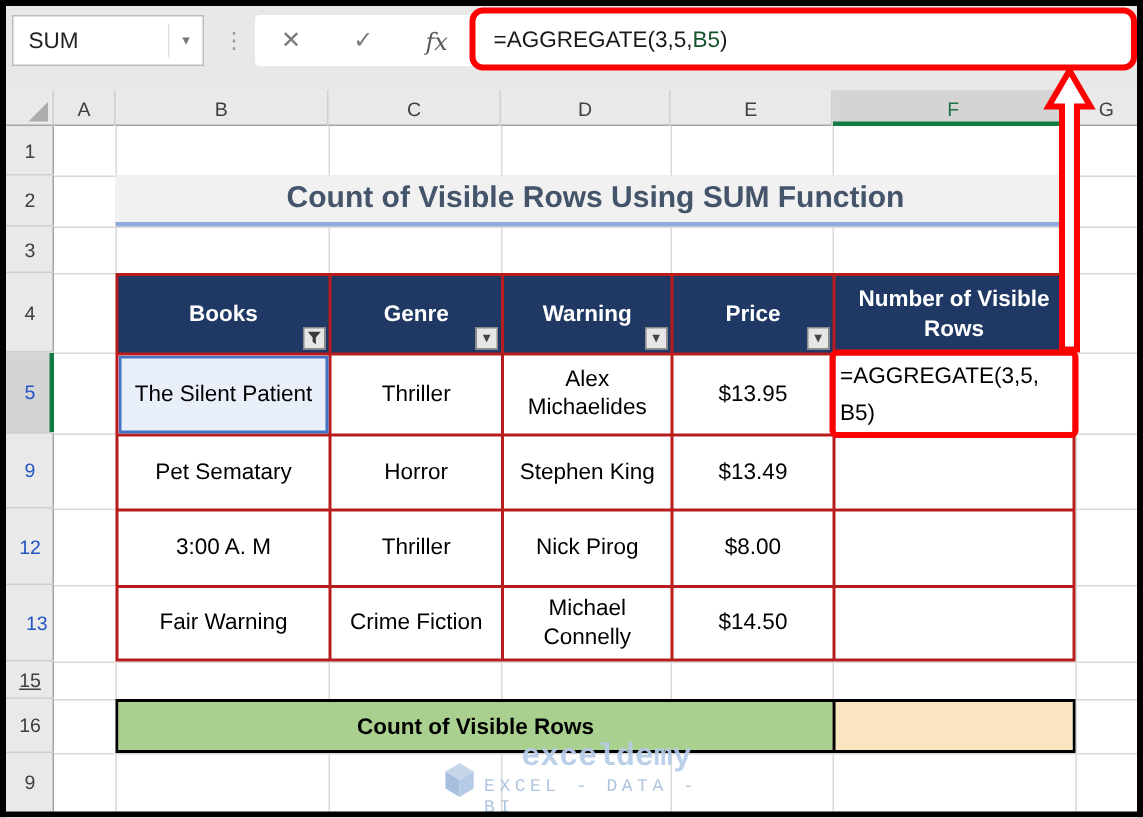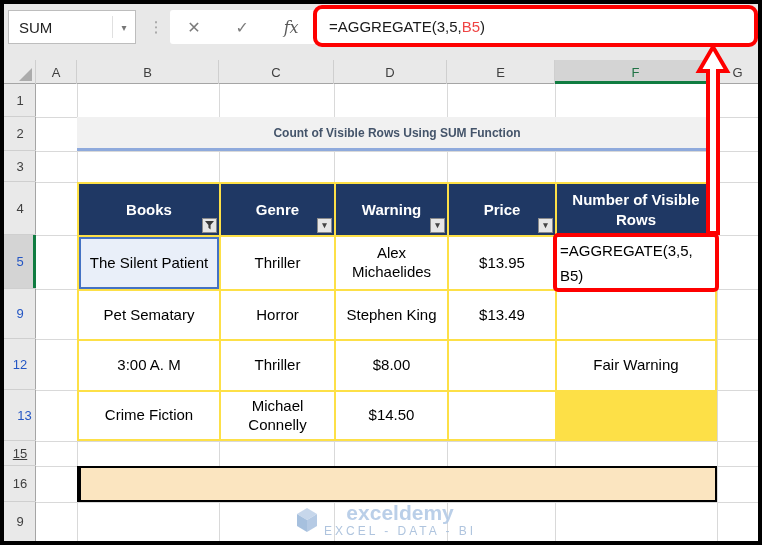--- a/index.html
+++ b/index.html
@@ -16,59 +16,59 @@
   .nb-div{width:1px;height:22px;background:#E0E0E0;}
   .nb-arrow{width:22px;text-align:center;color:#777;font-size:10px;}
   .dots{left:144px;top:6px;width:16px;height:34px;display:flex;align-items:center;justify-content:center;
         color:#9A9A9A;font-size:15px;letter-spacing:0;}
   .fbtns{left:166px;top:6px;width:146px;height:34px;background:#fff;border-radius:3px;
          display:flex;align-items:center;justify-content:space-around;color:#7B7B7B;}
   .fbtn{font-size:16px;cursor:default;}
   .fbtn.fx{font-family:"DejaVu Serif",serif;font-style:italic;font-size:16px;color:#5A5A5A;}
   .fbar{left:313px;top:5px;width:445px;height:42px;background:#fff;border:4px solid #FE0000;
         border-radius:9px;display:flex;align-items:center;padding-left:12px;font-size:15px;color:#1a1a1a;z-index:70;}
-  .fref{color:#ef4444;}
+  .fref{color:#14532d;}
   
   .colhdr{left:4px;top:60px;width:754px;height:24px;background:#E9E9E9;border-bottom:1px solid #A5A5A5;z-index:5;}
   .ch{position:absolute;box-sizing:border-box;top:0;height:24px;display:flex;align-items:center;justify-content:center;
       font-size:13px;color:#3F3F3F;border-right:1px solid #CFCFCF;}
   .ch.sel{background:#D4D4D4;color:#217346;box-shadow:inset 0 -3px 0 #107C41;}
   .corner-tri{position:absolute;right:3px;bottom:3px;width:0;height:0;
       border-left:13px solid transparent;border-bottom:13px solid #ACACAC;}
   
   .rowhdr{left:4px;top:84px;width:32px;height:457px;background:#E9E9E9;border-right:1px solid #A5A5A5;z-index:5;}
   .rh{position:absolute;box-sizing:border-box;left:0;width:32px;display:flex;align-items:center;justify-content:center;
       font-size:13px;color:#3F3F3F;border-bottom:1px solid #CFCFCF;}
   .rh.blue{color:#2456C4;}
   .rh.sel{background:#D4D4D4;box-shadow:inset -3px 0 0 #107C41;}
   
   .sheet{left:36px;top:84px;width:722px;height:457px;background:#fff;z-index:4;}
   .gl{position:absolute;background:#D9D9D9;z-index:1;}
   .title{left:41px;top:33px;width:640px;height:34px;background:#F1F1F1;border-bottom:3px solid #8FAADC;
-         display:flex;align-items:center;justify-content:center;font-size:12px;font-weight:bold;color:#44546A;z-index:3;}
-  
-  .dtable{left:41px;top:98px;width:640px;height:259px;background:#fde047;z-index:3;
+         display:flex;align-items:center;justify-content:center;font-size:20px;font-weight:bold;color:#44546A;z-index:3;}
+  
+  .dtable{left:41px;top:98px;width:640px;height:259px;background:#b91c1c;z-index:3;
           display:grid;grid-template-columns:140px 113px 111px 106px 158px;
           grid-template-rows:51px 52px 48px 49px 47px;gap:2px;padding:2px;}
   .cell{background:#fff;display:flex;align-items:center;justify-content:center;text-align:center;
         font-size:15px;color:#000;position:relative;line-height:1.25;}
   .cell.hd{background:#1F3864;color:#fff;font-weight:bold;line-height:1.3;padding:0 4px;}
   .fbtnq{position:absolute;right:2px;bottom:2px;width:15px;height:15px;background:#E6E6E6;border:1px solid #8A8A8A;
          display:flex;align-items:center;justify-content:center;box-sizing:border-box;}
   .fbtnq .dd{font-size:9px;color:#444;line-height:1;}
   .cell.ref{background:#E9EFF9;box-shadow:inset 0 0 0 2px #4472C4;}
   .cell.f5{justify-content:flex-start;align-items:flex-start;text-align:left;padding:1px 3px;line-height:25px;}
   .redbox{border:4px solid #FE0000;border-radius:5px;z-index:60;}
   
   .grow{left:41px;top:382px;width:640px;height:36px;border:2px solid #000;display:flex;z-index:3;}
   .grow .green{width:476px;background:#A9D08E;display:flex;align-items:center;justify-content:center;
                font-size:15px;font-weight:bold;color:#000;}
   .grow .cream{flex:1;background:#FBE5C0;border-left:2px solid #000;}
   
-  .wmark{left:260px;top:419px;width:190px;height:34px;display:flex;align-items:center;gap:6px;opacity:.92;z-index:6;}
+  .wmark{left:260px;top:419px;width:190px;height:34px;display:flex;align-items:center;gap:6px;opacity:.92;z-index:6;font-family:Liberation Mono, monospace;}
   .wm-txt{display:flex;flex-direction:column;align-items:center;}
   .wm-brand{font-size:21px;font-weight:bold;color:#B5CBE7;line-height:19px;}
   .wm-tag{font-size:12px;letter-spacing:3px;color:#A9C0DC;margin-top:2px;}
   
   .arrow{left:694px;top:44px;width:38px;height:192px;z-index:65;}
 </style>
 </head>
 <body>
 
 <div class="screen">
@@ -180,33 +180,35 @@
         </div>
 
       <div class="cell">Pet Sematary</div>
       <div class="cell">Horror</div>
       <div class="cell">Stephen King</div>
       <div class="cell">$13.49</div>
       <div class="cell"></div>
 
       <div class="cell">3:00 A. M</div>
       <div class="cell">Thriller</div>
+      <div class="cell">Nick Pirog</div>
       <div class="cell">$8.00</div>
       <div class="cell"></div>
 
       <div class="cell">Fair Warning</div>
       <div class="cell">Crime Fiction</div>
       <div class="cell">Michael Connelly</div>
       <div class="cell">$14.50</div>
       <div class="cell"></div>
     </div>
 
     <div class="abs redbox" style="left:517px;top:149px;width:166px;height:59px;"></div>
 
     <div class="abs grow">
+      <div class="green">Count of Visible Rows</div>
       <div class="cream"></div>
     </div>
 
     <div class="abs wmark">
       <svg width="22" height="26" viewBox="0 0 22 26">
         <polygon points="11,1 21,7 11,13 1,7" fill="#C3D4EA"></polygon>
         <polygon points="1,7 11,13 11,25 1,19" fill="#9FBBDC"></polygon>
         <polygon points="21,7 11,13 11,25 21,19" fill="#AFC6E2"></polygon>
       </svg>
       <span class="wm-txt">

